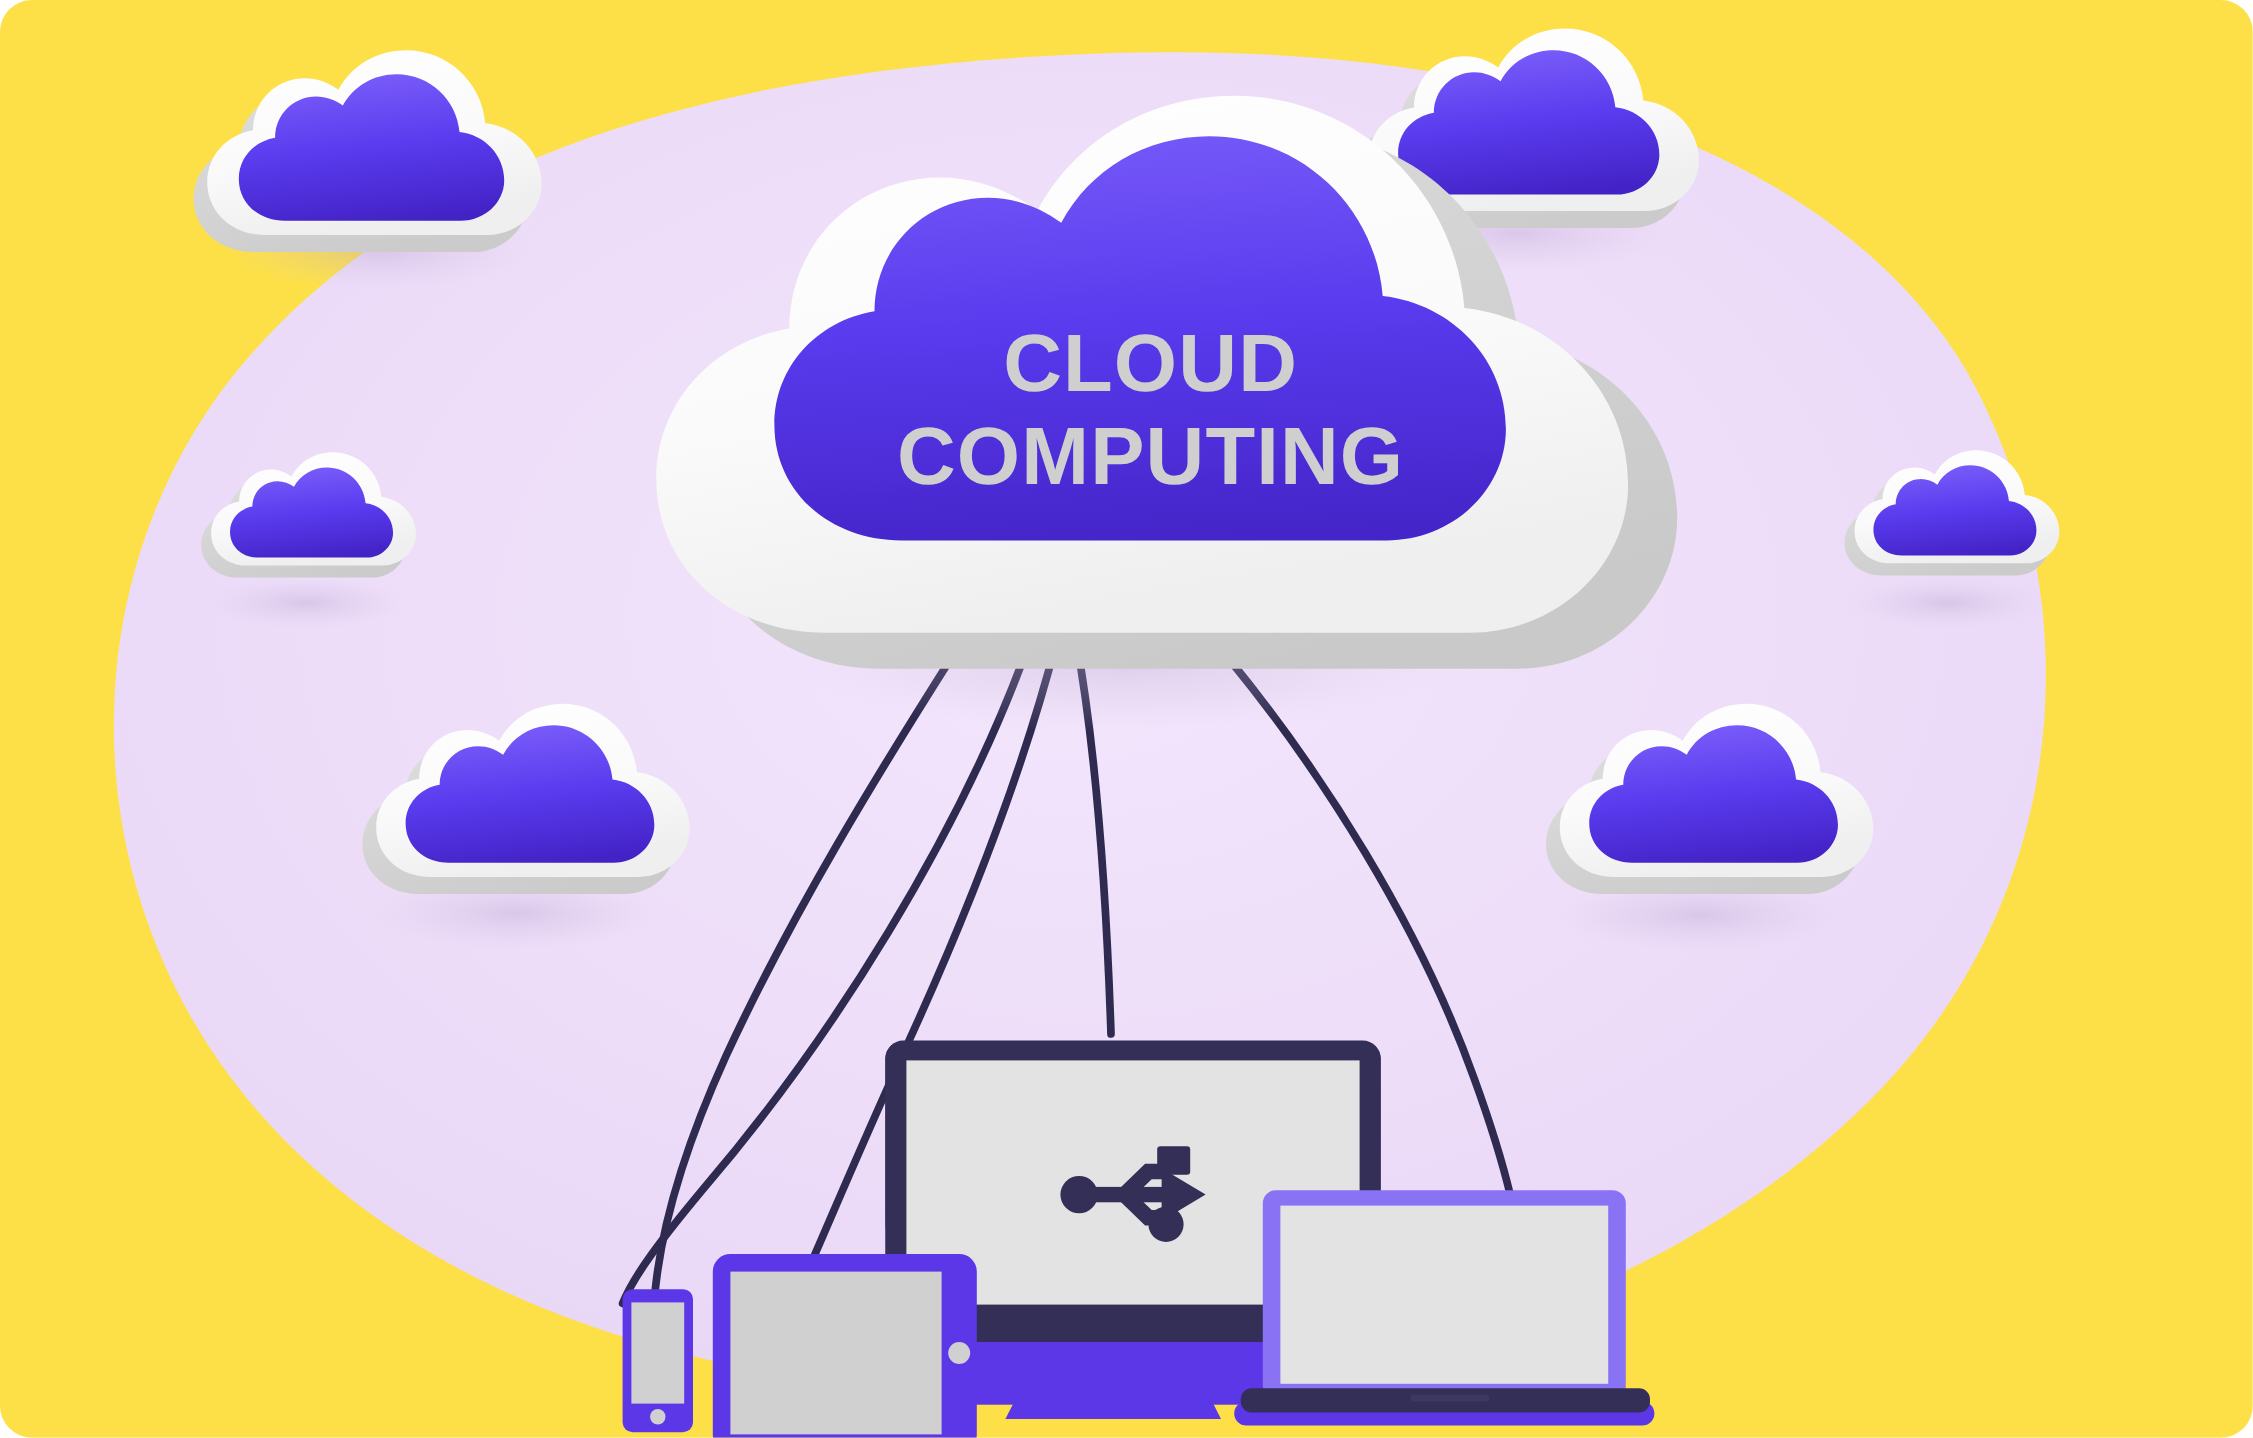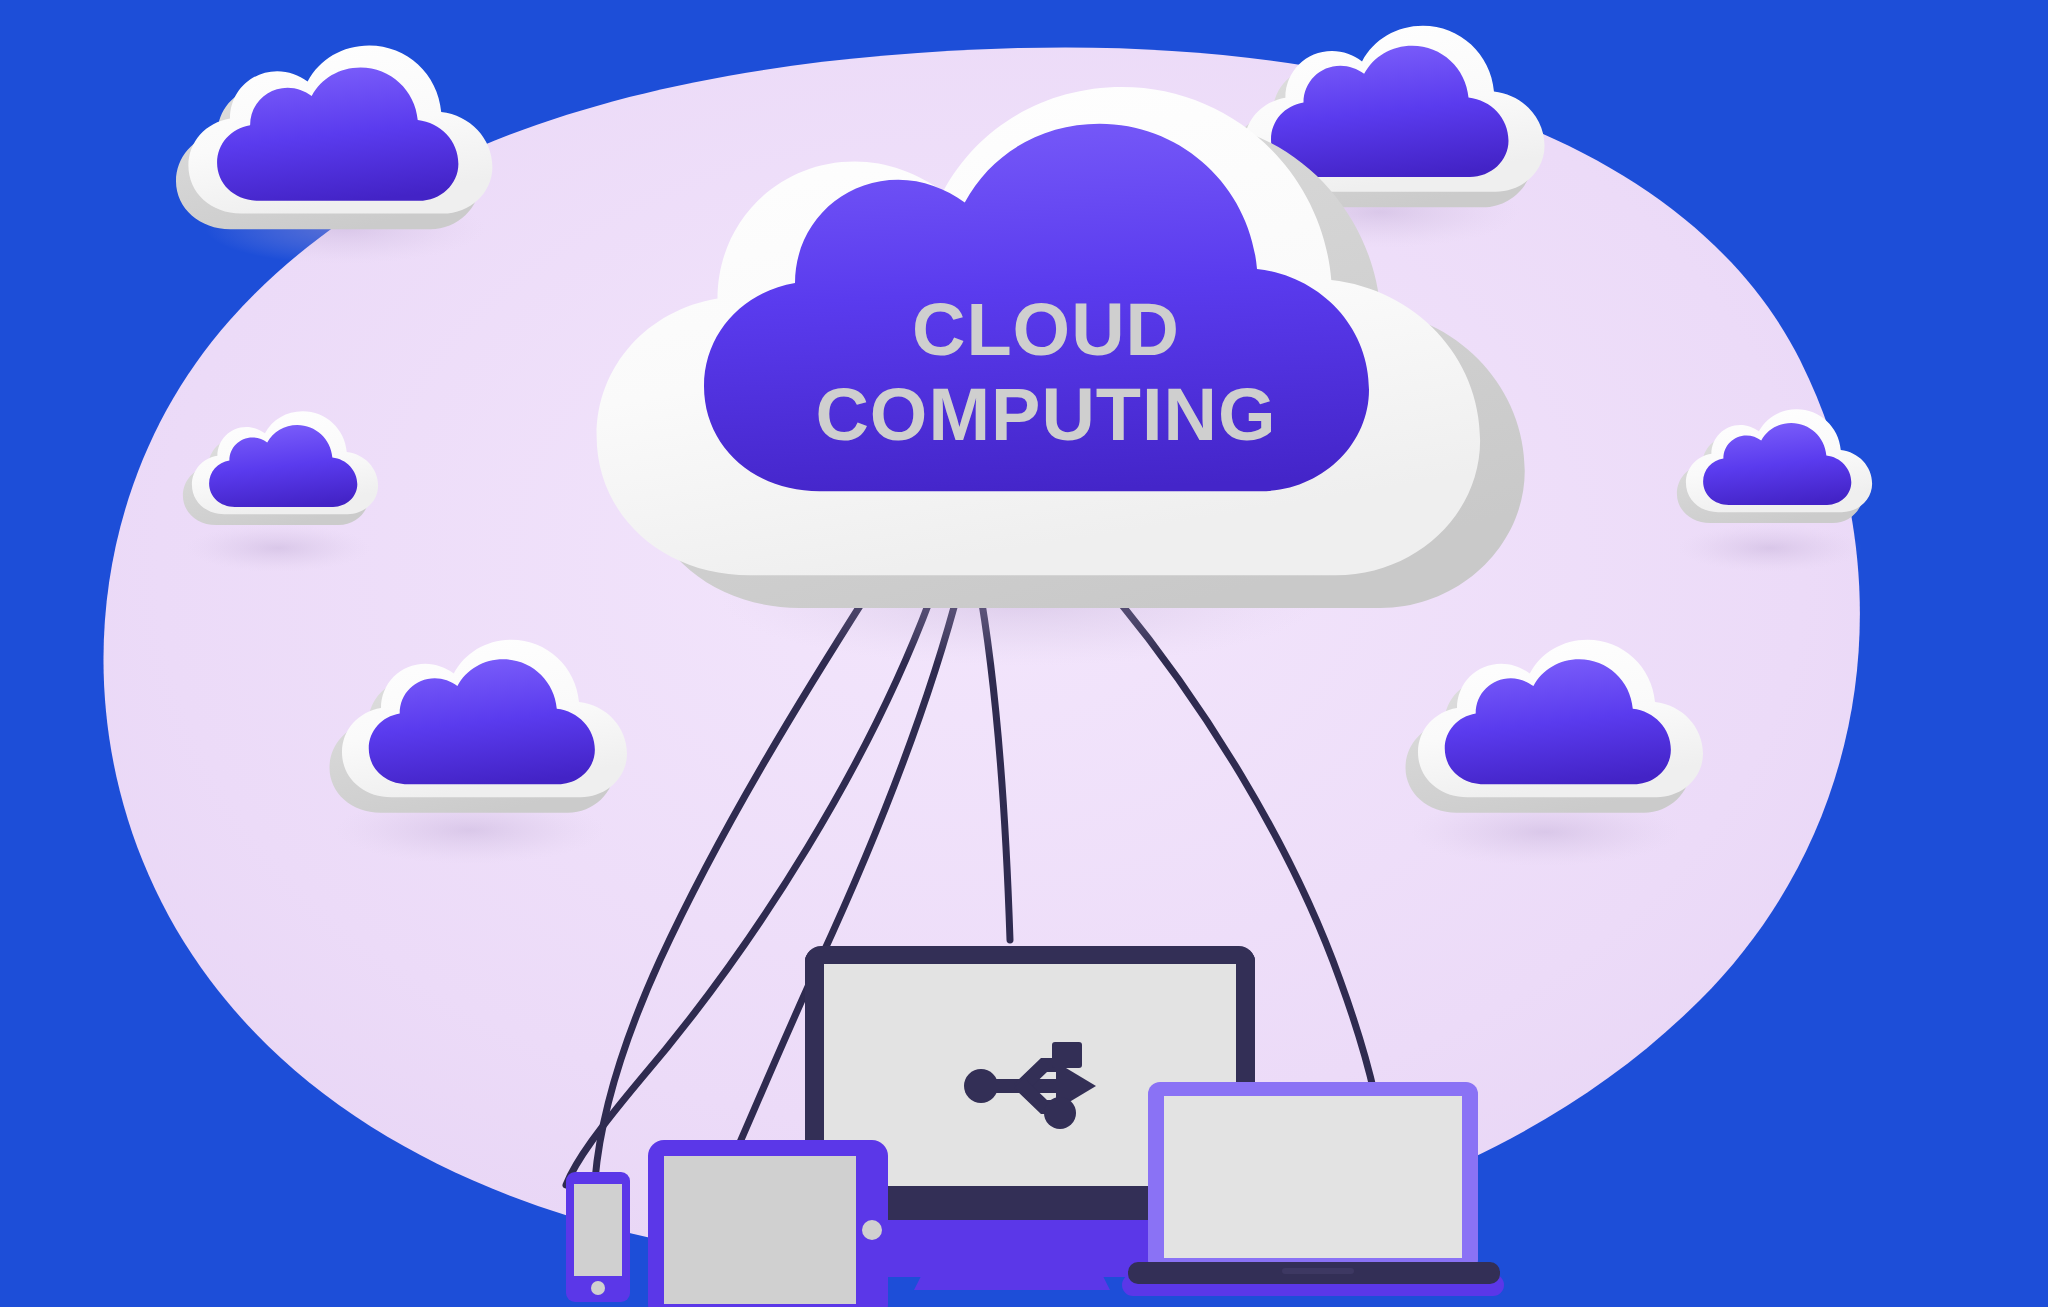--- a/index.html
+++ b/index.html
@@ -1,18 +1,18 @@
 <!DOCTYPE html>
 <html><head>
 <meta charset="utf-8">
 <style>
   html,body{margin:0;padding:0;background:#ffffff;}
   body{width:2048px;height:1307px;overflow:hidden;
        font-family:"Liberation Sans","DejaVu Sans",sans-serif;}
-  #stage{position:relative;width:2048px;height:1307px;background:#1d4ed8;}
+  #stage{position:relative;width:2048px;height:1307px;background:#fde047;border-radius:29px;}
   #stage svg{position:absolute;left:0;top:0;width:2048px;height:1307px;display:block;}
   .ttl{font-family:"Liberation Sans","DejaVu Sans",sans-serif;font-weight:bold;
        letter-spacing:1px;}
 </style>
 </head>
 <body>
 
 <div id="stage">
 <svg viewBox="0 0 2048 1307" xmlns="http://www.w3.org/2000/svg">
   <defs>

